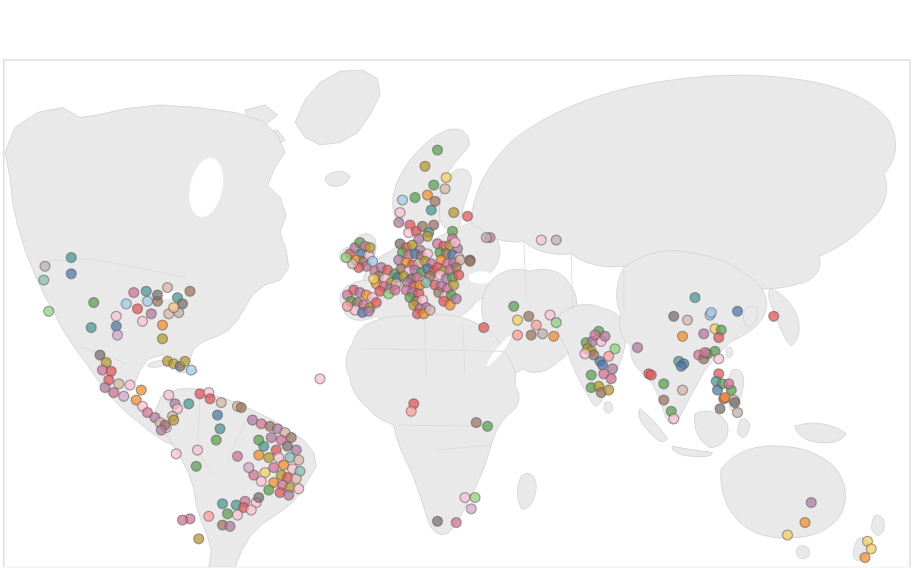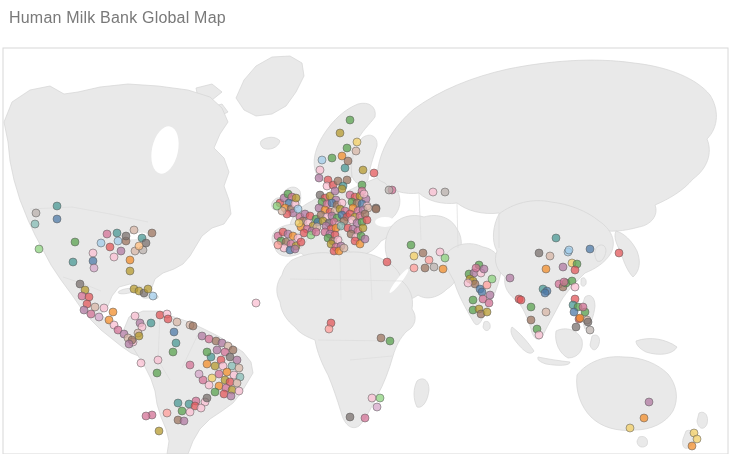--- a/index.html
+++ b/index.html
@@ -16,23 +16,20 @@
   svg{display:block;}
   .land{fill:#e9e9e9;stroke:#d4d4d4;stroke-width:.7;}
   .sea{fill:#ffffff;stroke:none;}
   .iborder{fill:none;stroke:#dcdcdc;stroke-width:.7;}
   .panel-frame{fill:none;stroke:#d8d8d8;stroke-width:1;}
 </style>
 </head>
 <body>
 
 <div class="page">
-  <div class="title-bar">
-    <span class="page-title" style="color: rgb(121, 121, 121);">Human Milk Bank Global Map</span>
-  </div>
 
   <div class="map-panel">
     <svg width="736" height="454" viewBox="0 0 736 454">
       <defs>
         <clipPath id="panelClip">
             <rect x="3" y="48" width="725" height="406"></rect>
           </clipPath>
       </defs>
 
       <rect x="3" y="48" width="725" height="406" fill="#ffffff"></rect>

